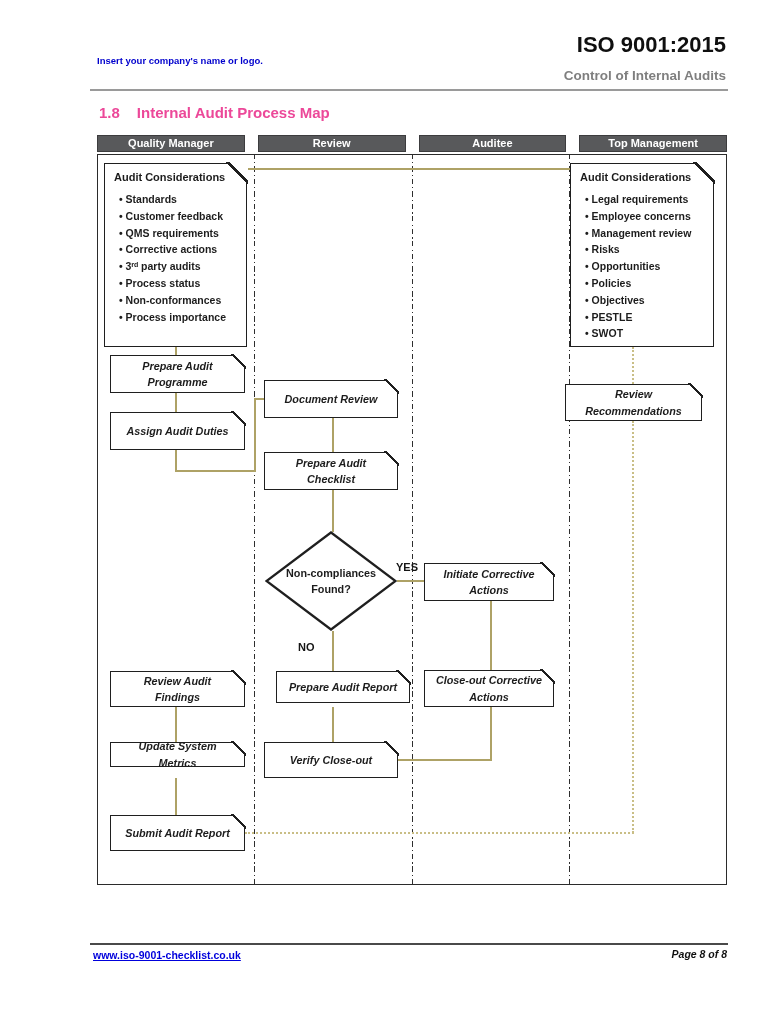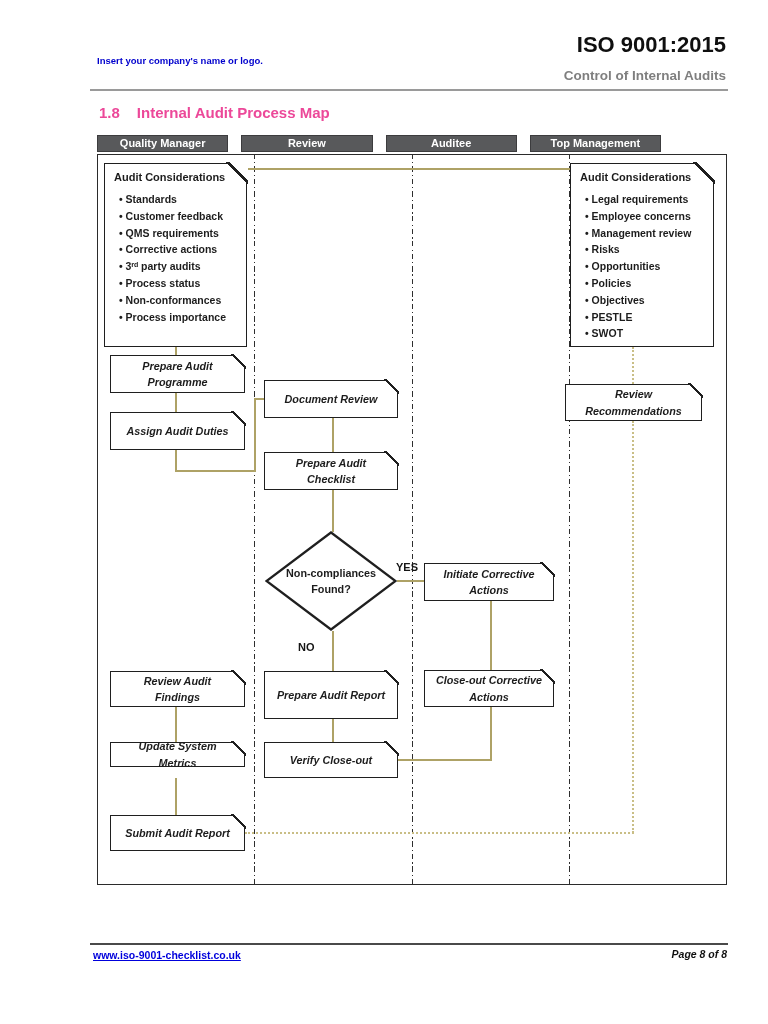--- a/index.html
+++ b/index.html
@@ -19,21 +19,21 @@
   
   .company-note{position:absolute;left:97px;top:55px;font-size:9.5px;font-weight:bold;color:#0000CD;}
   .iso-title{position:absolute;right:42px;top:32px;font-size:22px;font-weight:bold;color:#0f0f0f;letter-spacing:0;text-align:right;}
   .doc-title{position:absolute;right:42px;top:68px;font-size:13.5px;font-weight:bold;color:#7F7F7F;}
   .head-rule{position:absolute;left:90px;top:89px;width:638px;height:2px;background:#9a9a9a;}
 
   .section-title{position:absolute;left:99px;top:104px;font-size:15px;font-weight:bold;color:#ec4899;display:flex;gap:17px;}
 
   
   .diagram{position:absolute;left:97px;top:135px;width:630px;height:750px;}
-  .lane-headers{position:absolute;left:0;top:0;width:564px;height:17px;display:flex;gap:13px;}
+  .lane-headers{position:absolute;left:0;top:0;width:630px;height:17px;display:flex;gap:13px;}
   .lane-h{
     flex:1;background:var(--lane-header-bg);border:1px solid #3c3c3e;color:#fff;
     font-size:11px;font-weight:bold;display:flex;align-items:center;justify-content:center;line-height:1;
   }
   .lane-body{position:absolute;left:0;top:19px;width:630px;height:731px;border:1.6px solid #2b2b2b;background:#fff;}
   .divider{
     position:absolute;top:19px;height:731px;width:1.4px;
     background:repeating-linear-gradient(to bottom,#2e2e2e 0 5px,transparent 5px 8px,#2e2e2e 8px 9.5px,transparent 9.5px 12.5px);
   }
 
@@ -165,21 +165,21 @@
     <div class="diamond-wrap" style="left:168px;top:396px;width:132px;height:100px">
       <svg width="132" height="100" viewBox="0 0 132 100">
         <polygon points="66,1.5 130.5,50 66,98.5 1.5,50" fill="#ffffff" stroke="#1F1F1F" stroke-width="2.2"></polygon>
       </svg>
       <span class="dlabel">Non-compliances
 Found?</span>
     </div>
     <span class="edge-label" style="left:299px;top:426px">YES</span>
     <span class="edge-label" style="left:201px;top:506px">NO</span>
 
-    <div class="node fold" style="left:167px;top:536px;width:134px;height:48px">
+    <div class="node fold" style="left:179px;top:536px;width:134px;height:32px">
       <span class="nlabel">Prepare Audit Report</span>
     </div>
     <div class="node fold" style="left:167px;top:607px;width:134px;height:36px">
       <span class="nlabel">Verify Close-out</span>
     </div>
 
     <div class="node fold" style="left:327px;top:428px;width:130px;height:38px">
       <span class="nlabel">Initiate Corrective
 Actions</span>
     </div>

